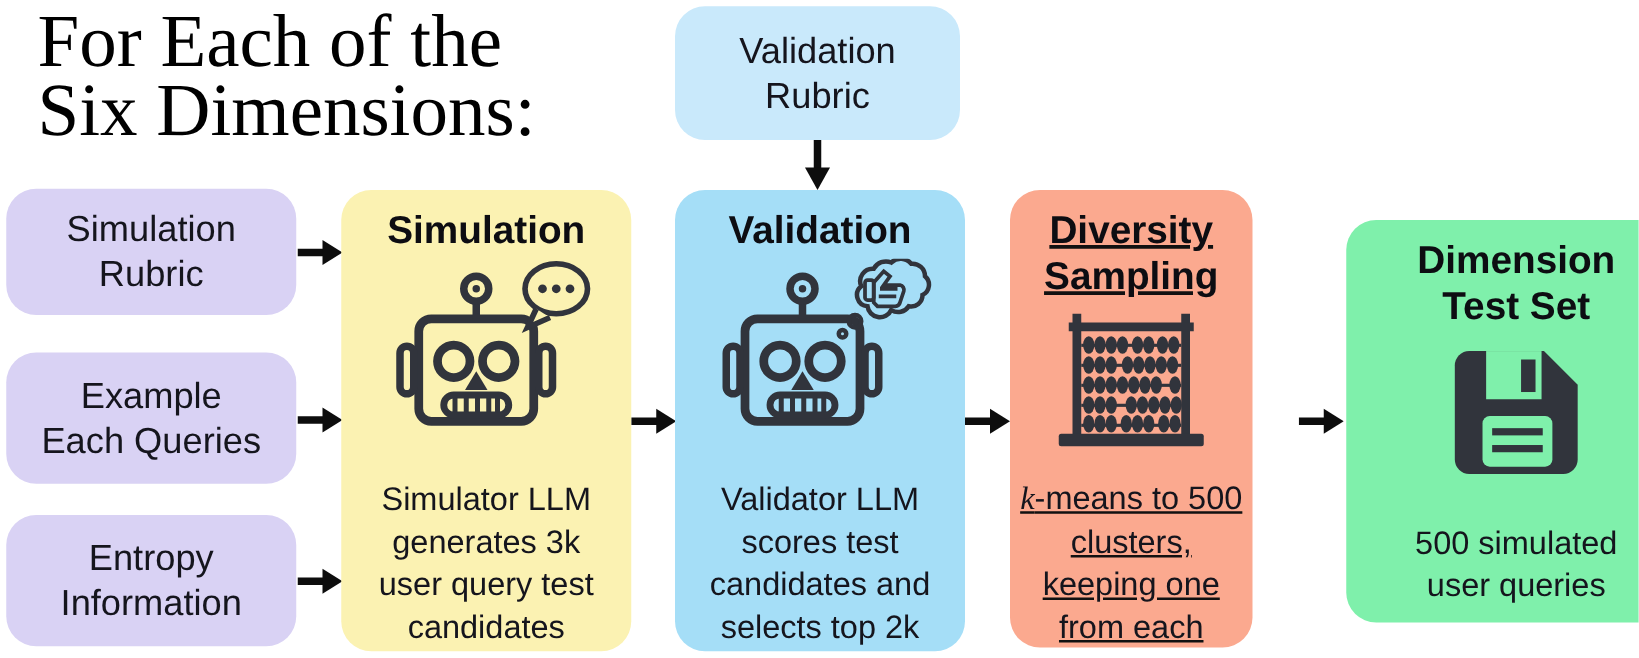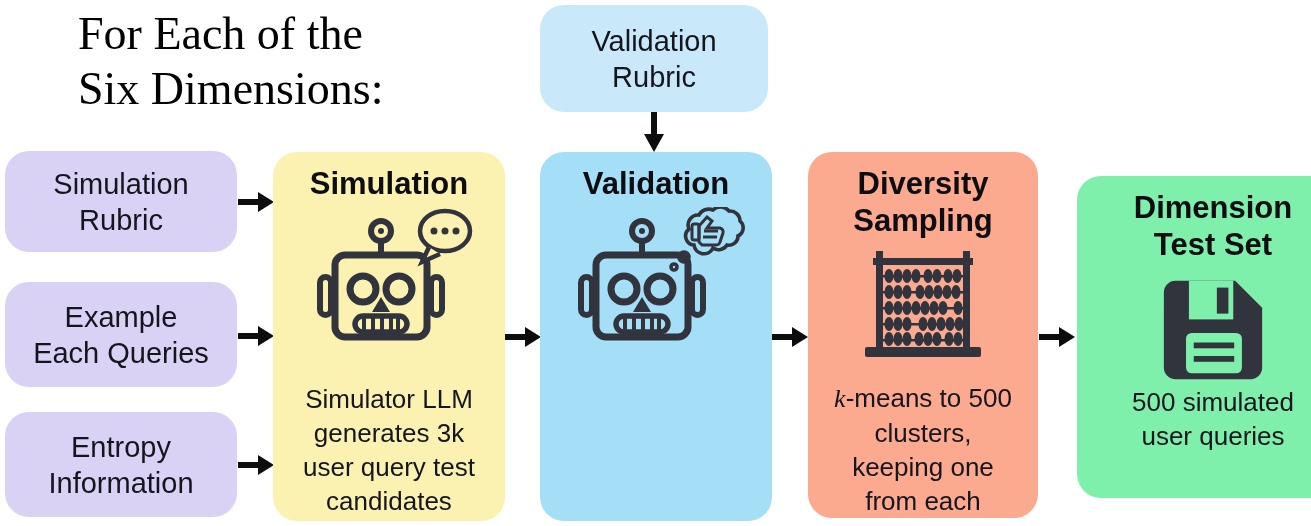--- a/index.html
+++ b/index.html
@@ -2,43 +2,43 @@
 <html><head>
 <meta charset="utf-8">
 <style>
   html,body { margin:0; padding:0; background:#ffffff; }
   #canvas {
     position:relative; width:1311px; height:526px; background:#ffffff;
     overflow:hidden; font-family:"Liberation Sans", sans-serif; color:#111;
   }
   .title {
     position:absolute; left:30px; top:6px;
-    font-family:"Liberation Serif", serif; font-size:46px; line-height:55px;
-    color:#000; white-space:pre-line;margin-left:48px;
+    font-family:"Liberation Serif", serif; font-size:60px; line-height:55px;
+    color:#000; white-space:pre-line;
   }
   .box {
     position:absolute; border-radius:24px; box-sizing:border-box;
     display:flex; flex-direction:column; align-items:center; justify-content:center;
     text-align:center;
   }
   .input-box   { left:5px; width:232px; background:#d9d2f4; }
   .rubric-box  { left:540px; top:5px; width:228px; height:107px; background:#c9e9fb; }
   .label { font-size:29px; line-height:36px; white-space:pre-line; color:#15151d; }
   .stage { justify-content:flex-start; top:152px; height:369px; }
   .stage-title {
     font-weight:700; font-size:31px; line-height:37px; white-space:pre-line;
     color:#0d0d12; margin-top:13px;
   }
   .stage-body { font-size:26px; line-height:34px; white-space:pre-line; color:#15151d;margin-top:36px; }
   .stage-body .math-k { font-family:"Liberation Serif", serif; font-style:italic; }
   .icon-wrap { display:flex; align-items:center; justify-content:center; }
   .arrow { position:absolute; }
   #stage-simulation { left:273px; width:232px; background:#fbf2b2; }
   #stage-validation { left:540px; width:232px; background:#a5def7; }
-  #stage-diversity  { left:808px; width:230px; height:366px; background:#fba98f; }
+  #stage-diversity  { left:808px; width:194px; height:366px; background:#fba98f;text-decoration:underline; }
   #stage-testset    { left:1077px; top:176px; width:272px; height:322px; background:#7ff0ab; }
 </style>
 </head>
 <body>
 
 <div id="canvas">
 
   <div class="title">For Each of the
 Six Dimensions:</div>
 
@@ -148,20 +148,24 @@
           <circle cx="108" cy="60" r="3"></circle>
           <g stroke-width="3">
             <rect x="126" y="17" width="7" height="16" rx="2"></rect>
             <path d="M133,19 l8,-9 l5,4 l-5,7 h13 a4,4 0 0 1 3,5 l-3,9 a4,4 0 0 1 -4,3 h-14 l-3,-3 z"></path>
             <line x1="138" y1="24" x2="152" y2="24"></line>
             <line x1="137" y1="30" x2="151" y2="30"></line>
           </g>
         </g>
       </svg>
     </div>
+    <div class="stage-body">Validator LLM
+scores test
+candidates and
+selects top 2k</div>
   </div>
 
   <svg class="arrow" style="left:772px; top:324px;" width="36" height="26">
     <line x1="0" y1="13" x2="22" y2="13" stroke="#0d0d0d" stroke-width="6"></line>
     <polygon points="20,3 36,13 20,23" fill="#0d0d0d"></polygon>
   </svg>
 
   <div class="box stage" id="stage-diversity">
     <div class="stage-title">Diversity
 Sampling</div>
@@ -245,17 +249,17 @@
     <div class="icon-wrap" style="width:110px; height:110px; margin-top:12px;">
       <svg width="106" height="106" viewBox="0 0 110 110">
         <path d="M16,4 h62 l28,28 v62 a12,12 0 0 1 -12,12 h-78 a12,12 0 0 1 -12,-12 v-78 a12,12 0 0 1 12,-12 z" fill="#31343c"></path>
         <rect x="30" y="4" width="46" height="40" fill="#7ff0ab"></rect>
         <rect x="59" y="11" width="12" height="27" fill="#31343c"></rect>
         <rect x="27" y="58" width="58" height="42" rx="6" fill="#7ff0ab"></rect>
         <rect x="35" y="68" width="42" height="6" fill="#31343c"></rect>
         <rect x="35" y="82" width="42" height="6" fill="#31343c"></rect>
       </svg>
     </div>
-    <div class="stage-body" style="margin-top:0;">500 simulated
+    <div class="stage-body" style="margin-top:32px;">500 simulated
 user queries</div>
   </div>
 
 </div>
 
 </body></html>

